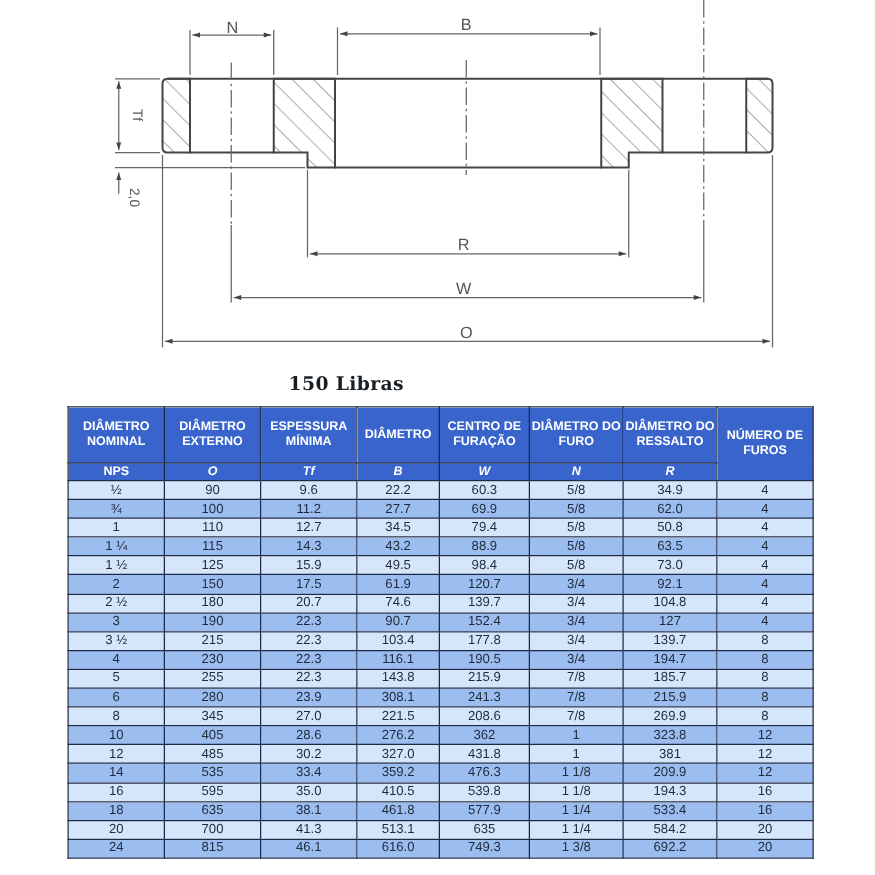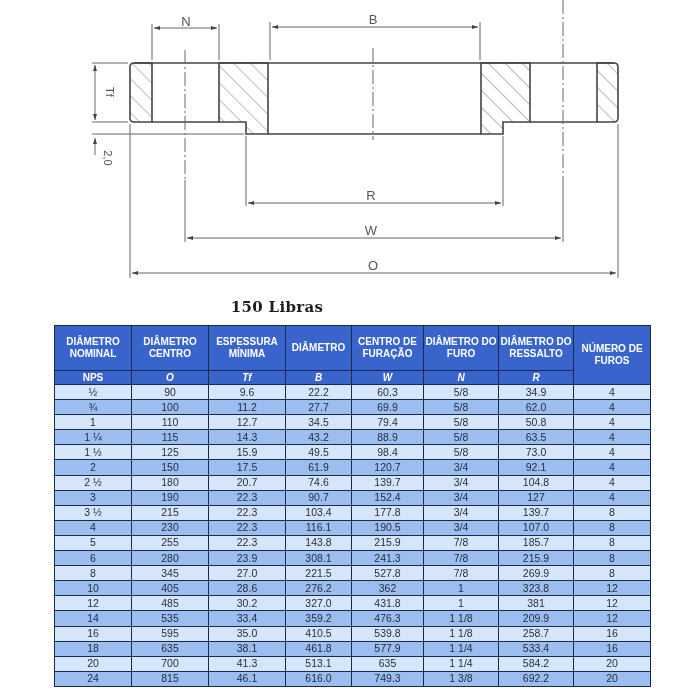--- a/index.html
+++ b/index.html
@@ -112,21 +112,21 @@
       <col style="width:77px">
       <col style="width:66px">
     <col style="width:72px">
       <col style="width:75px">
       <col style="width:75px">
       <col style="width:77px">
   </colgroup>
   <thead>
     <tr class="h1">
       <th>DIÂMETRO NOMINAL</th>
-      <th>DIÂMETRO CENTRO</th>
+      <th>DIÂMETRO EXTERNO</th>
       <th>ESPESSURA MÍNIMA</th>
       <th>DIÂMETRO</th>
       <th>CENTRO DE FURAÇÃO</th>
       <th>DIÂMETRO DO FURO</th>
       <th>DIÂMETRO DO RESSALTO</th>
       <th rowspan="2">NÚMERO DE FUROS</th>
     </tr>
     <tr class="h2">
       <th class="np">NPS</th>
       <th>O</th>
@@ -228,21 +228,21 @@
         <td>139.7</td>
         <td>8</td>
       </tr>
       <tr class="even">
         <td>4</td>
         <td>230</td>
         <td>22.3</td>
         <td>116.1</td>
         <td>190.5</td>
         <td>3/4</td>
-        <td>107.0</td>
+        <td>194.7</td>
         <td>8</td>
       </tr>
       <tr class="odd">
         <td>5</td>
         <td>255</td>
         <td>22.3</td>
         <td>143.8</td>
         <td>215.9</td>
         <td>7/8</td>
         <td>185.7</td>
@@ -256,21 +256,21 @@
         <td>241.3</td>
         <td>7/8</td>
         <td>215.9</td>
         <td>8</td>
       </tr>
       <tr class="odd">
         <td>8</td>
         <td>345</td>
         <td>27.0</td>
         <td>221.5</td>
-        <td>527.8</td>
+        <td>208.6</td>
         <td>7/8</td>
         <td>269.9</td>
         <td>8</td>
       </tr>
       <tr class="even">
         <td>10</td>
         <td>405</td>
         <td>28.6</td>
         <td>276.2</td>
         <td>362</td>
@@ -298,21 +298,21 @@
         <td>209.9</td>
         <td>12</td>
       </tr>
       <tr class="odd">
         <td>16</td>
         <td>595</td>
         <td>35.0</td>
         <td>410.5</td>
         <td>539.8</td>
         <td>1 1/8</td>
-        <td>258.7</td>
+        <td>194.3</td>
         <td>16</td>
       </tr>
       <tr class="even">
         <td>18</td>
         <td>635</td>
         <td>38.1</td>
         <td>461.8</td>
         <td>577.9</td>
         <td>1 1/4</td>
         <td>533.4</td>

